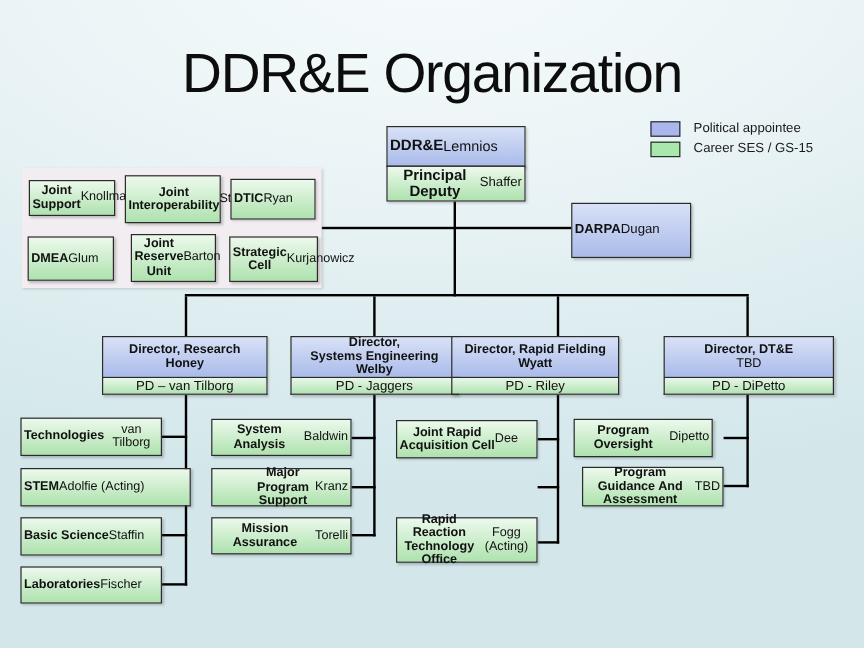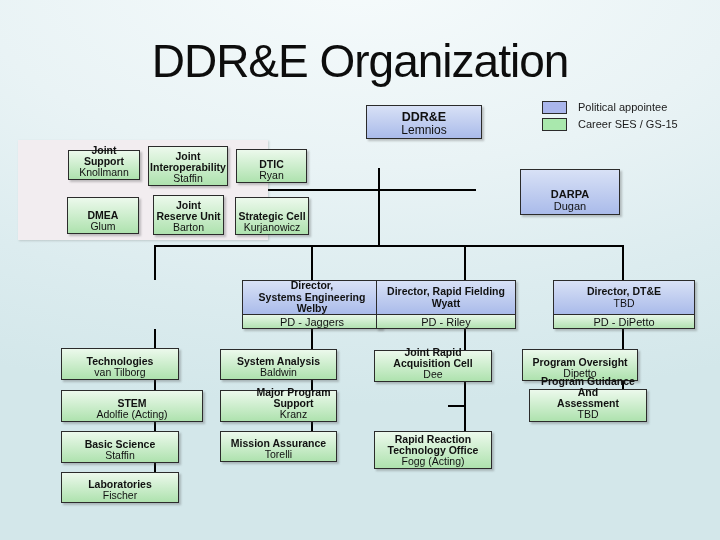--- a/index.html
+++ b/index.html
@@ -15,23 +15,23 @@
   .legend{position:absolute;left:542px;top:99px;}
   .legend-row{display:flex;align-items:center;height:16px;margin-bottom:1px;}
   .legend-swatch{width:25px;height:13px;border:1px solid #2b2b2b;box-sizing:border-box;flex:0 0 auto;}
   .legend-label{font-size:11px;margin-left:11px;white-space:nowrap;color:#1a1a1a;}
   .panel{
     position:absolute;left:18px;top:140px;width:250px;height:100px;
     background:#f2edf0;box-shadow:1px 1px 2px rgba(90,90,90,.25);
   }
   .box{
     position:absolute;box-sizing:border-box;border:1px solid #2b2b2b;
-    display:flex;flex-direction:column;align-items:center;justify-content:flex-end;
+    display:flex;flex-direction:row;align-items:center;justify-content:flex-start;
     text-align:center;box-shadow:1.5px 1.5px 2px rgba(70,70,70,.3);
-    white-space:pre-line;line-height:1.08;padding:1px 2px;margin-left:44px;
+    white-space:pre-line;line-height:1.08;padding:1px 2px;
   }
   .blue{background:linear-gradient(to bottom,#d8e1f6 0%,#aabbea 100%);}
   .green{background:linear-gradient(to bottom,#ecf9ec 0%,#aee2ae 100%);}
   .box-title{font-weight:bold;font-size:11px;}
   .box-name{font-weight:400;font-size:11px;}
   .small .box-title,.small .box-name{font-size:10.5px;line-height:1.05;}
   .dir{position:absolute;}
   .dir-top{
     position:relative;box-sizing:border-box;border:1px solid #2b2b2b;height:35px;width:100%;
     display:flex;flex-direction:column;align-items:center;justify-content:center;text-align:center;
@@ -91,20 +91,24 @@
   <div class="line" style="left:448px;top:405px;width:18px;height:2px;"></div>
   <div class="line" style="left:448px;top:451px;width:18px;height:2px;"></div>
 
   <div class="line" style="left:603px;top:364px;width:21px;height:2px;"></div>
   <div class="line" style="left:603px;top:404px;width:21px;height:2px;"></div>
 
   <div class="box blue" style="left:322px;top:105px;width:116px;height:34px;">
     <div class="box-title" style="font-size:12.5px">DDR&amp;E</div>
     <div class="box-name" style="font-size:12px">Lemnios</div>
   </div>
+  <div class="box green" style="left:322px;top:138px;width:116px;height:30px;">
+    <div class="box-title" style="font-size:12.5px">Principal Deputy</div>
+    <div class="box-name">Shaffer</div>
+  </div>
   <div class="box blue" style="left:476px;top:169px;width:100px;height:46px;">
     <div class="box-title">DARPA</div>
     <div class="box-name">Dugan</div>
   </div>
 
   <div class="panel"></div>
   <div class="box green small" style="left:24px;top:150px;width:72px;height:30px;">
     <div class="box-title">Joint Support</div>
     <div class="box-name">Knollmann</div>
   </div>
@@ -124,20 +128,28 @@
   <div class="box green small" style="left:109px;top:195px;width:71px;height:40px;">
     <div class="box-title">Joint
 Reserve Unit</div>
     <div class="box-name">Barton</div>
   </div>
   <div class="box green small" style="left:191px;top:197px;width:74px;height:38px;">
     <div class="box-title">Strategic Cell</div>
     <div class="box-name">Kurjanowicz</div>
   </div>
 
+  <div class="dir" style="left:85px;top:280px;width:138px;">
+    <div class="dir-top">
+      <div class="box-title">Director, Research
+Honey</div>
+      <div class="box-name"></div>
+    </div>
+    <div class="dir-strip">PD – van Tilborg</div>
+  </div>
   <div class="dir" style="left:242px;top:280px;width:140px;">
     <div class="dir-top">
       <div class="box-title">Director,
 Systems Engineering
 Welby</div>
       <div class="box-name"></div>
     </div>
     <div class="dir-strip">PD - Jaggers</div>
   </div>
   <div class="dir" style="left:376px;top:280px;width:140px;">

